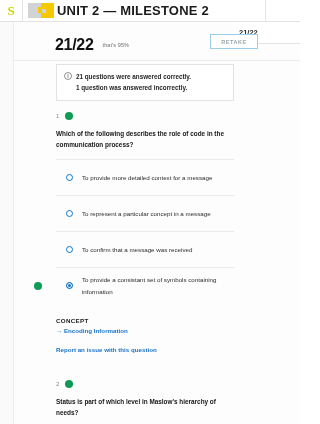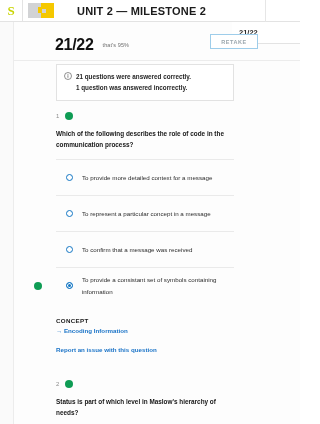--- a/index.html
+++ b/index.html
@@ -58,22 +58,22 @@
     position: absolute; left: 10px; top: 4px;
     width: 6px; height: 6px;
     background: #f5c800;
   }
   .thumb .thumb-dot2 {
     position: absolute; left: 14px; top: 6px;
     width: 4px; height: 4px;
     background: #d2d3d5;
   }
   .unit-title {
-    margin-left: 23px;
-    font-size: 11px;
+    margin-left: 3px;
+    font-size: 13px;
     font-weight: 700;
     letter-spacing: .2px;
     color: #1b1b1b;
     white-space: nowrap;
   }
   .topbar-vrule {
     position: absolute;
     left: 265px; top: 0;
     width: 1px; height: 22px;
     background: #e6e6e6;

